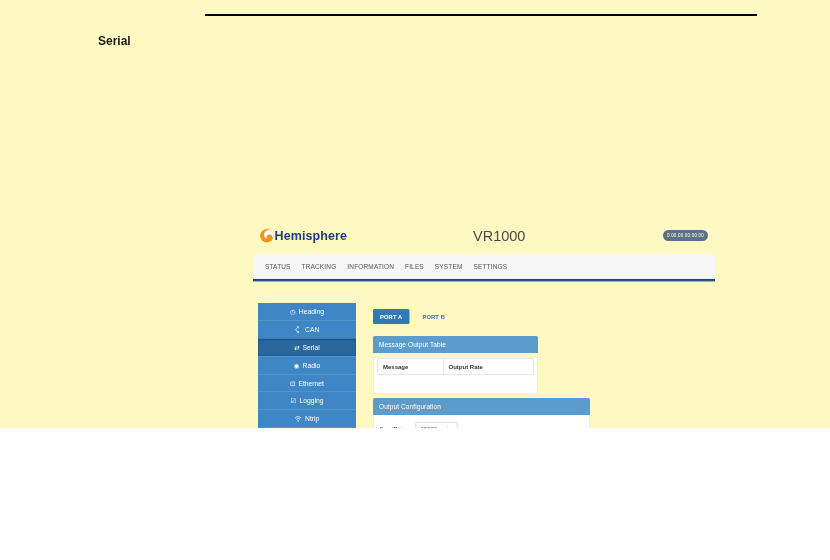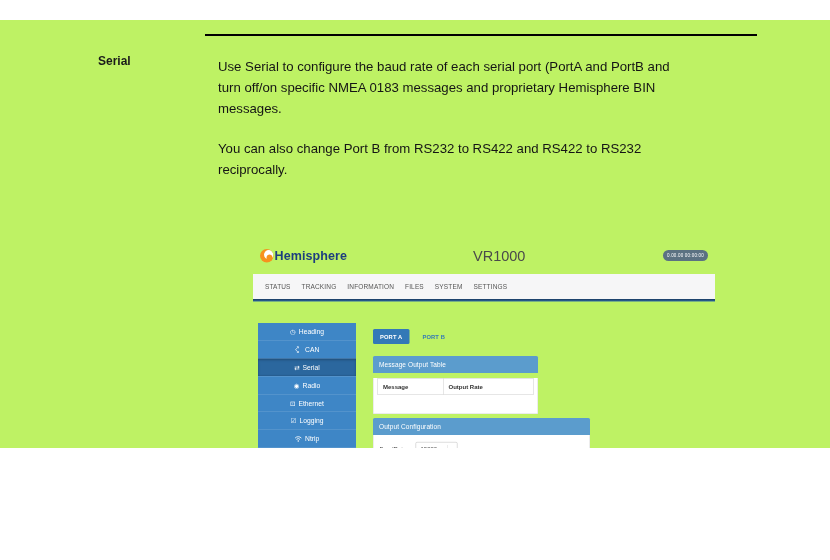--- a/index.html
+++ b/index.html
@@ -1,19 +1,19 @@
 <!DOCTYPE html>
 <html><head>
 <meta charset="utf-8">
 <style>
   * { margin:0; padding:0; box-sizing:border-box; }
   html,body { background:#fff; }
   .page {
-    position:relative; width:830px; height:428px; background:#bef264;
-    font-family:"Liberation Sans", sans-serif; overflow:hidden;margin-top:20px;
+    position:relative; width:830px; height:428px; background:#fef9c3;
+    font-family:"Liberation Sans", sans-serif; overflow:hidden;
   }
 
   
   .top-rule { position:absolute; left:205px; top:14px; width:552px; height:2px; background:#000; }
   .section-label { position:absolute; left:98px; top:34px; font-size:12px; font-weight:bold; color:#1a1a1a; }
   .doc-para { position:absolute; left:218px; width:580px; font-size:13.2px; line-height:21px; color:#151515; white-space:pre-line; }
   .para-1 { top:36px; }
   .para-2 { top:118px; }
   .para-3 { top:179px; white-space:normal; }
   .bold-word { font-weight:bold; }
@@ -112,25 +112,20 @@
 </style>
 </head>
 <body>
 
 <div class="page">
 
   <div class="top-rule"></div>
 
   <div class="section-label">Serial</div>
 
-  <div class="doc-para para-1">Use Serial to configure the baud rate of each serial port (PortA and PortB and
-turn off/on specific NMEA 0183 messages and proprietary Hemisphere BIN
-messages.</div>
-  <div class="doc-para para-2">You can also change Port B from RS232 to RS422 and RS422 to RS232
-reciprocally.</div>
 
   <div class="shot">
 
     <div class="logo">
       <span class="logo-mark"></span>
       <span class="logo-text">Hemisphere</span>
     </div>
     <div class="model-title">VR1000</div>
     <div class="status-badge">0.00.00 00:00:00</div>
 

